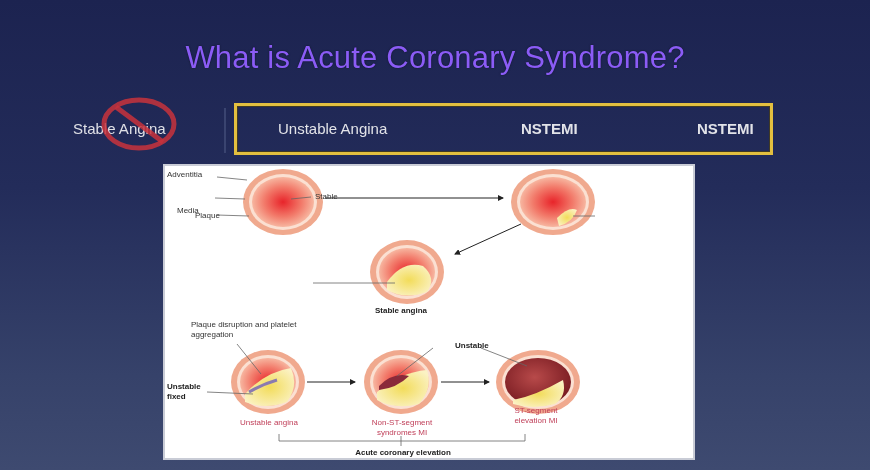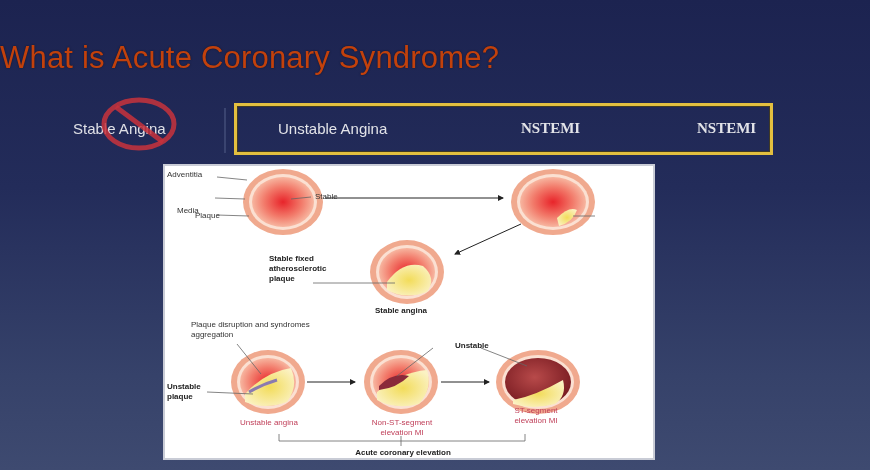--- a/index.html
+++ b/index.html
@@ -1,28 +1,28 @@
 <!DOCTYPE html>
 <html><head>
 <meta charset="utf-8">
 <style>
   html,body{margin:0;padding:0;}
   body{width:870px;height:470px;overflow:hidden;position:relative;
     background:linear-gradient(180deg,#1c2350 0%,#232c5a 40%,#36426a 80%,#3e4a70 100%);
     font-family:"Liberation Sans",sans-serif;}
-  .title{position:absolute;left:0;top:40px;width:870px;color:#c2410c;
+  .title{position:absolute;left:0;top:40px;width:870px;text-align:center;color:#8b5cf6;
     font-size:31px;letter-spacing:0.2px;text-shadow:0 0 2px rgba(0,0,0,.5);}
   .stable{position:absolute;left:73px;top:120px;color:#dfe0e6;font-size:15px;}
   .no-sign{position:absolute;left:100px;top:97px;width:78px;height:54px;}
   .box{position:absolute;left:234px;top:103px;width:533px;height:46px;border:3px solid #e3bf3f;
     box-shadow:0 0 0 1px #403a25 inset;}
   .box-sep{position:absolute;left:224px;top:108px;width:2px;height:45px;background:#3a4470;}
   .cat{position:absolute;top:120px;color:#e2e3e8;font-size:15px;}
-  .cat.b{font-weight:bold;font-family:Liberation Serif, serif;}
-  .panel{position:absolute;left:163px;top:164px;width:492px;height:296px;background:#ffffff;
+  .cat.b{font-weight:bold;}
+  .panel{position:absolute;left:163px;top:164px;width:532px;height:296px;background:#ffffff;
     border:2px solid #c9ccd6;box-sizing:border-box;}
   .lbl{position:absolute;font-size:8px;color:#333;line-height:10px;}
   .lbl.b{font-weight:bold;color:#222;}
   .lbl.r{color:#c0405a;text-align:center;}
 </style>
 </head>
 <body>
 
 <div class="title">What is Acute Coronary Syndrome?</div>
 
@@ -108,22 +108,21 @@
     <line x1="268" y1="182" x2="232" y2="210" stroke="#666" stroke-width="0.8"></line>
     <line x1="316" y1="182" x2="362" y2="200" stroke="#666" stroke-width="0.8"></line>
 
     <polyline points="114,268 114,275 360,275 360,268" fill="none" stroke="#666" stroke-width="0.8"></polyline>
     <line x1="236" y1="270" x2="236" y2="280" stroke="#666" stroke-width="0.8"></line>
   </svg>
   <div class="lbl" style="left:2px;top:4px;">Adventitia</div>
   <div class="lbl" style="left:12px;top:28px;margin-top:12px;">Media</div>
   <div class="lbl" style="left:30px;top:45px;">Plaque</div>
   <div class="lbl" style="left:150px;top:26px;">Stable</div>
-  <div class="lbl b" style="left:104px;top:88px;width:72px;">Stable fixed atherosclerotic plaque</div>
   <div class="lbl b" style="left:210px;top:140px;">Stable angina</div>
-  <div class="lbl" style="left:26px;top:154px;width:120px;">Plaque disruption and syndromes aggregation</div>
-  <div class="lbl b" style="left:2px;top:216px;width:44px;">Unstable plaque</div>
+  <div class="lbl" style="left:26px;top:154px;width:120px;">Plaque disruption and platelet aggregation</div>
+  <div class="lbl b" style="left:2px;top:216px;width:44px;">Unstable fixed</div>
   <div class="lbl b" style="left:290px;top:175px;">Unstable</div>
   <div class="lbl r" style="left:62px;top:252px;width:84px;">Unstable angina</div>
-  <div class="lbl r" style="left:196px;top:252px;width:82px;">Non-ST-segment elevation MI</div>
+  <div class="lbl r" style="left:196px;top:252px;width:82px;">Non-ST-segment syndromes MI</div>
   <div class="lbl r" style="left:336px;top:240px;width:70px;">ST-segment elevation MI</div>
   <div class="lbl b" style="left:168px;top:282px;width:140px;text-align:center;">Acute coronary elevation</div>
 </div>
 
 </body></html>

